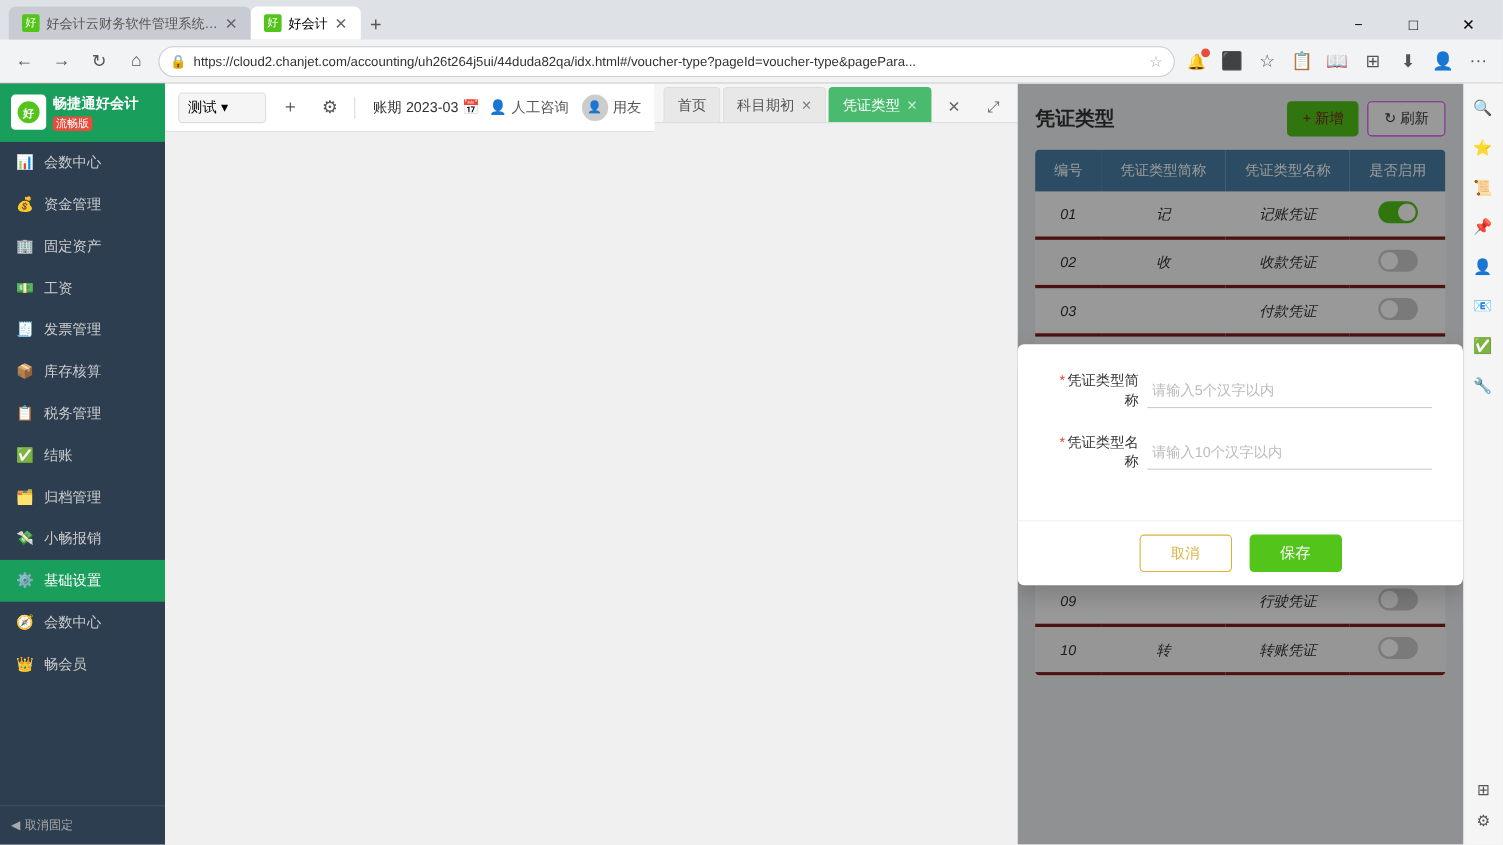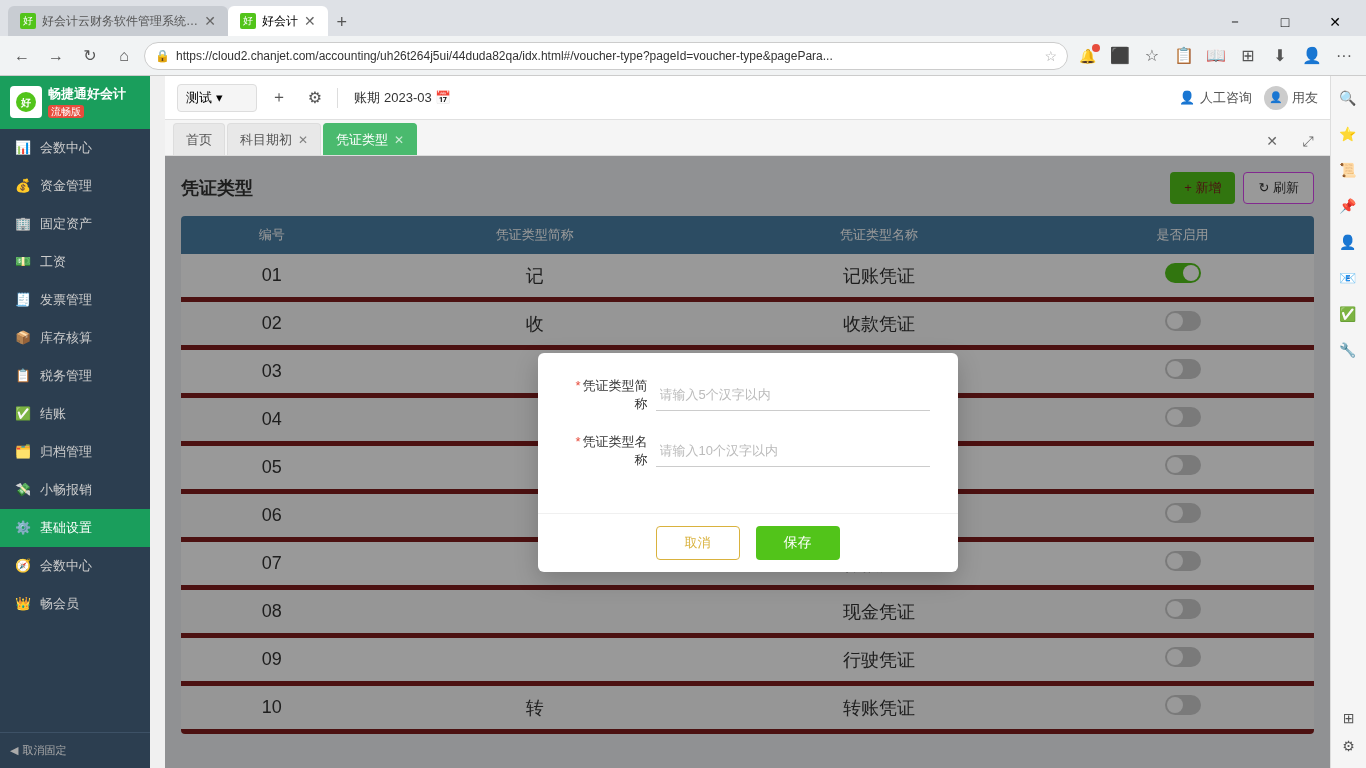--- a/index.html
+++ b/index.html
@@ -37,21 +37,21 @@
     .logo-text { font-size: 13px; font-weight: bold; color: #fff; line-height: 1.3; }
     .logo-badge { font-size: 10px; background: #e74c3c; color: #fff; border-radius: 3px; padding: 1px 3px; }
     .sidebar-menu { flex: 1; }
     .menu-item { display: flex; align-items: center; gap: 8px; padding: 10px 14px; cursor: pointer; font-size: 13px; color: #ccc; }
     .menu-item.active { background: #1a9e5c; color: #fff; }
     .menu-icon { width: 18px; height: 18px; flex-shrink: 0; display: flex; align-items: center; justify-content: center; }
     .sidebar-bottom { padding: 10px; border-top: 1px solid #3d5166; }
     .cancel-pin { font-size: 11px; color: #aaa; cursor: pointer; display: flex; align-items: center; gap: 4px; }
 
     
-    .main-content { flex: 1; display: flex; flex-direction: column; overflow: hidden; padding-left: 15px; }
+    .main-content { flex: 1; display: flex; flex-direction: row; overflow: hidden; }
 
     
     .top-toolbar { height: 44px; background: #fff; border-bottom: 1px solid #e0e0e0; display: flex; align-items: center; padding: 0 12px; gap: 8px; }
     .workspace-selector { display: flex; align-items: center; gap: 4px; background: #f5f5f5; border: 1px solid #ddd; border-radius: 4px; padding: 4px 8px; cursor: pointer; min-width: 80px; font-size: 13px; }
     .toolbar-divider { width: 1px; height: 20px; background: #ddd; }
     .toolbar-btn { width: 28px; height: 28px; display: flex; align-items: center; justify-content: center; cursor: pointer; border-radius: 4px; font-size: 16px; color: #555; }
     .period-info { display: flex; align-items: center; gap: 4px; font-size: 13px; color: #333; margin-left: 8px; }
     .period-icon { color: #52c41a; }
     .toolbar-right { margin-left: auto; display: flex; align-items: center; gap: 12px; }
     .support-btn { display: flex; align-items: center; gap: 4px; font-size: 13px; color: #555; cursor: pointer; }
@@ -71,21 +71,21 @@
     .page-header { display: flex; align-items: center; justify-content: space-between; margin-bottom: 12px; }
     .page-title { font-size: 18px; font-weight: bold; color: #333; }
     .header-actions { display: flex; gap: 8px; }
     .btn-primary { background: #52c41a; color: #7f1d1d; border: none; border-radius: 4px; padding: 6px 14px; cursor: pointer; font-size: 13px; display: flex; align-items: center; gap: 4px; }
     .btn-default { background: #fff; color: #333; border: 1px solid #d946ef; border-radius: 4px; padding: 6px 14px; cursor: pointer; font-size: 13px; display: flex; align-items: center; gap: 4px; }
 
     
     .data-table { width: 100%; border-collapse: collapse; background: #fff; border-radius: 4px; overflow: hidden; }
     .table-header { background: #4a7fa5; color: #fff; }
     .table-header th { padding: 10px 16px; text-align: center; font-size: 13px; font-weight: normal; }
-    .table-row td { padding: 9px 16px; text-align: center; font-size: 18px; color: #333; border-bottom: 5px solid #7f1d1d; }
+    .table-row td { padding: 9px 16px; text-align: center; font-size: 13px; color: #333; border-bottom: 3px solid #7f1d1d; font-style: italic; }
     .table-row:nth-child(even) { background: #fafafa; }
 
     
     .toggle { width: 36px; height: 20px; border-radius: 10px; position: relative; cursor: pointer; display: inline-block; }
     .toggle.on { background: #52c41a; }
     .toggle.off { background: #ccc; }
     .toggle-knob { position: absolute; width: 16px; height: 16px; background: #fff; border-radius: 50%; top: 2px; transition: left 0.2s; }
     .toggle.on .toggle-knob { left: 18px; }
     .toggle.off .toggle-knob { left: 2px; }
 

